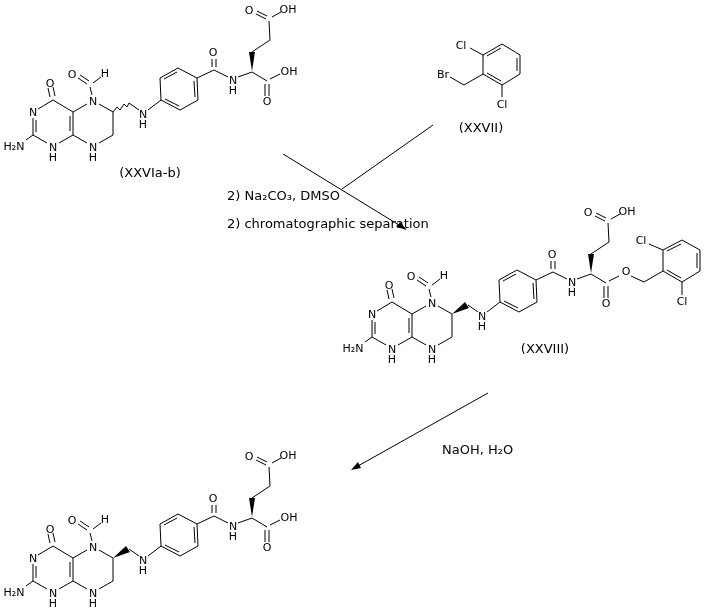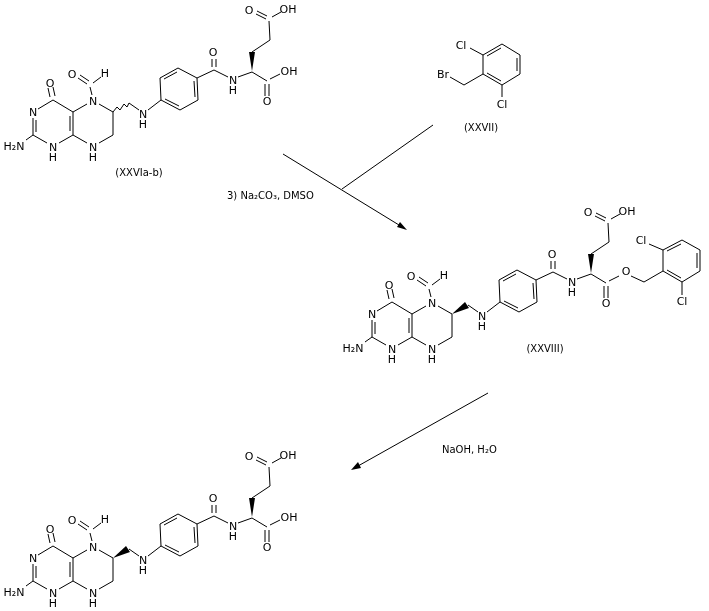--- a/index.html
+++ b/index.html
@@ -2,21 +2,21 @@
 <html><head>
 <meta charset="utf-8">
 <style>
   html,body{margin:0;padding:0;background:#ffffff;}
   .scheme{position:relative;width:709px;height:611px;background:#ffffff;overflow:hidden;
           font-family:"DejaVu Sans",sans-serif;color:#000;}
   .scheme svg{position:absolute;left:0;top:0;}
   .b{fill:none;stroke:#000;stroke-width:1;}
   .w{fill:#000;stroke:none;}
   svg text{font-size:11px;fill:#000;font-family:"DejaVu Sans",sans-serif;}
-  .lbl{position:absolute;font-size:10px;line-height:13px;white-space:nowrap;}
+  .lbl{position:absolute;font-size:13px;line-height:13px;white-space:nowrap;}
   .lbl.ctr{transform:translateX(-50%);}
 </style>
 </head>
 <body>
 
 <div class="scheme">
 
   <svg width="709" height="611" viewBox="0 0 709 611">
     <defs>
       <g id="folate-core-bonds">
@@ -120,18 +120,19 @@
           <text x="233" y="84" text-anchor="middle">N</text>
           <text x="233" y="94" text-anchor="middle">H</text>
           <text x="267" y="105" text-anchor="middle">O</text>
           <text x="249" y="14" text-anchor="middle">O</text>
           <text x="288" y="13" text-anchor="middle">OH</text>
           <text x="289" y="75" text-anchor="middle">OH</text>
         </g>
     </g>
   </svg>
 
-  <div class="lbl ctr" style="left:139px;top:166px">(XXVIa-b)</div>
+  <div class="lbl ctr" style="left:150px;top:166px">(XXVIa-b)</div>
   <div class="lbl ctr" style="left:481px;top:121px">(XXVII)</div>
   <div class="lbl ctr" style="left:545px;top:342px">(XXVIII)</div>
-  <div class="lbl" style="left:227px;top:189px">3) Na₂CO₃, DMSO</div>
+  <div class="lbl" style="left:227px;top:189px">2) Na₂CO₃, DMSO</div>
+  <div class="lbl" style="left:227px;top:217px">2) chromatographic separation</div>
   <div class="lbl" style="left:442px;top:443px">NaOH, H₂O</div>
 </div>
 
 </body></html>

